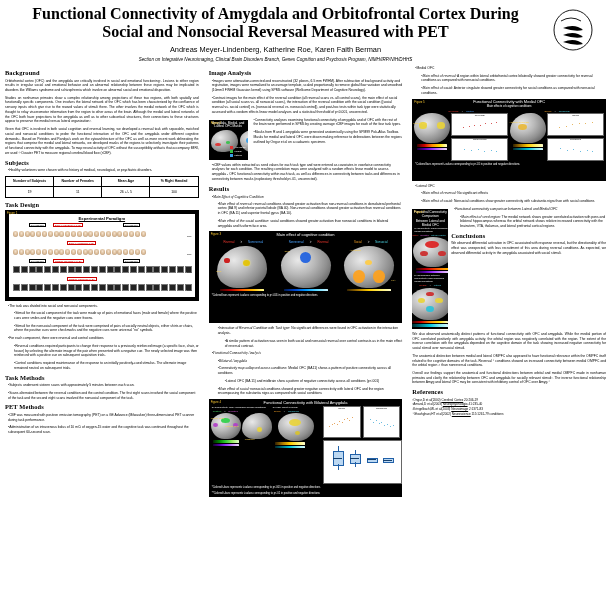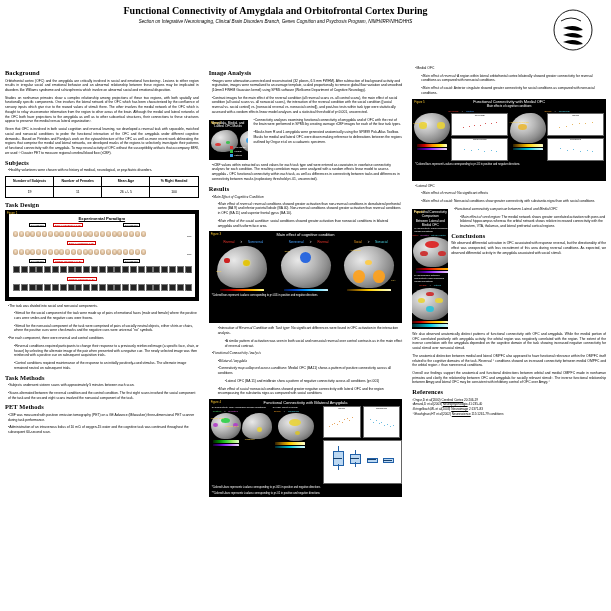--- a/index.html
+++ b/index.html
@@ -50,21 +50,21 @@
     font-weight: bold;
   }
   .title-block {
     flex: 1 1 auto;
     text-align: center;
     padding-top: 1px;
   }
   .poster-title {
     font-family: "Liberation Serif", serif;
     font-weight: bold;
-    font-size: 10px;
+    font-size: 16px;
     line-height: 1.15;
     margin: 0;
   }
   .authors {
     font-size: 7.4px;
     line-height: 1.35;
     margin-top: 3px;
   }
   .affil {
     font-size: 4.6px;
@@ -304,20 +304,22 @@
 </head>
 <body>
 
 <div class="poster">
 
   <div class="header">
 
 
     <div class="title-block">
       <div class="poster-title">Functional Connectivity of Amygdala and Orbitofrontal Cortex During</div>
+      <div class="poster-title">Social and Nonsocial Reversal Measured with PET</div>
+      <div class="authors">Andreas Meyer-Lindenberg, Katherine Roe, Karen Faith Berman</div>
       <div class="affil">Section on Integrative Neuroimaging, Clinical Brain Disorders Branch, Genes Cognition and Psychosis Program, NIMH/IRP/NIH/DHHS</div>
     </div>
 
     <div class="logo-right">
       <svg width="42" height="46" viewBox="0 0 42 46">
         <ellipse cx="21" cy="22" rx="19" ry="20" fill="none" stroke="#000" stroke-width="0.9"></ellipse>
         <path d="M9 13 q10 -6 20 0" fill="none" stroke="#000" stroke-width="0.9"></path>
         <path d="M11 20 q12 -5 20 2 q-8 2 -20 -2z" fill="#000"></path>
         <path d="M11 27 q12 -5 20 2 q-8 2 -20 -2z" fill="#000"></path>
         <path d="M11 34 q12 -5 20 2 q-8 2 -20 -2z" fill="#000"></path>

